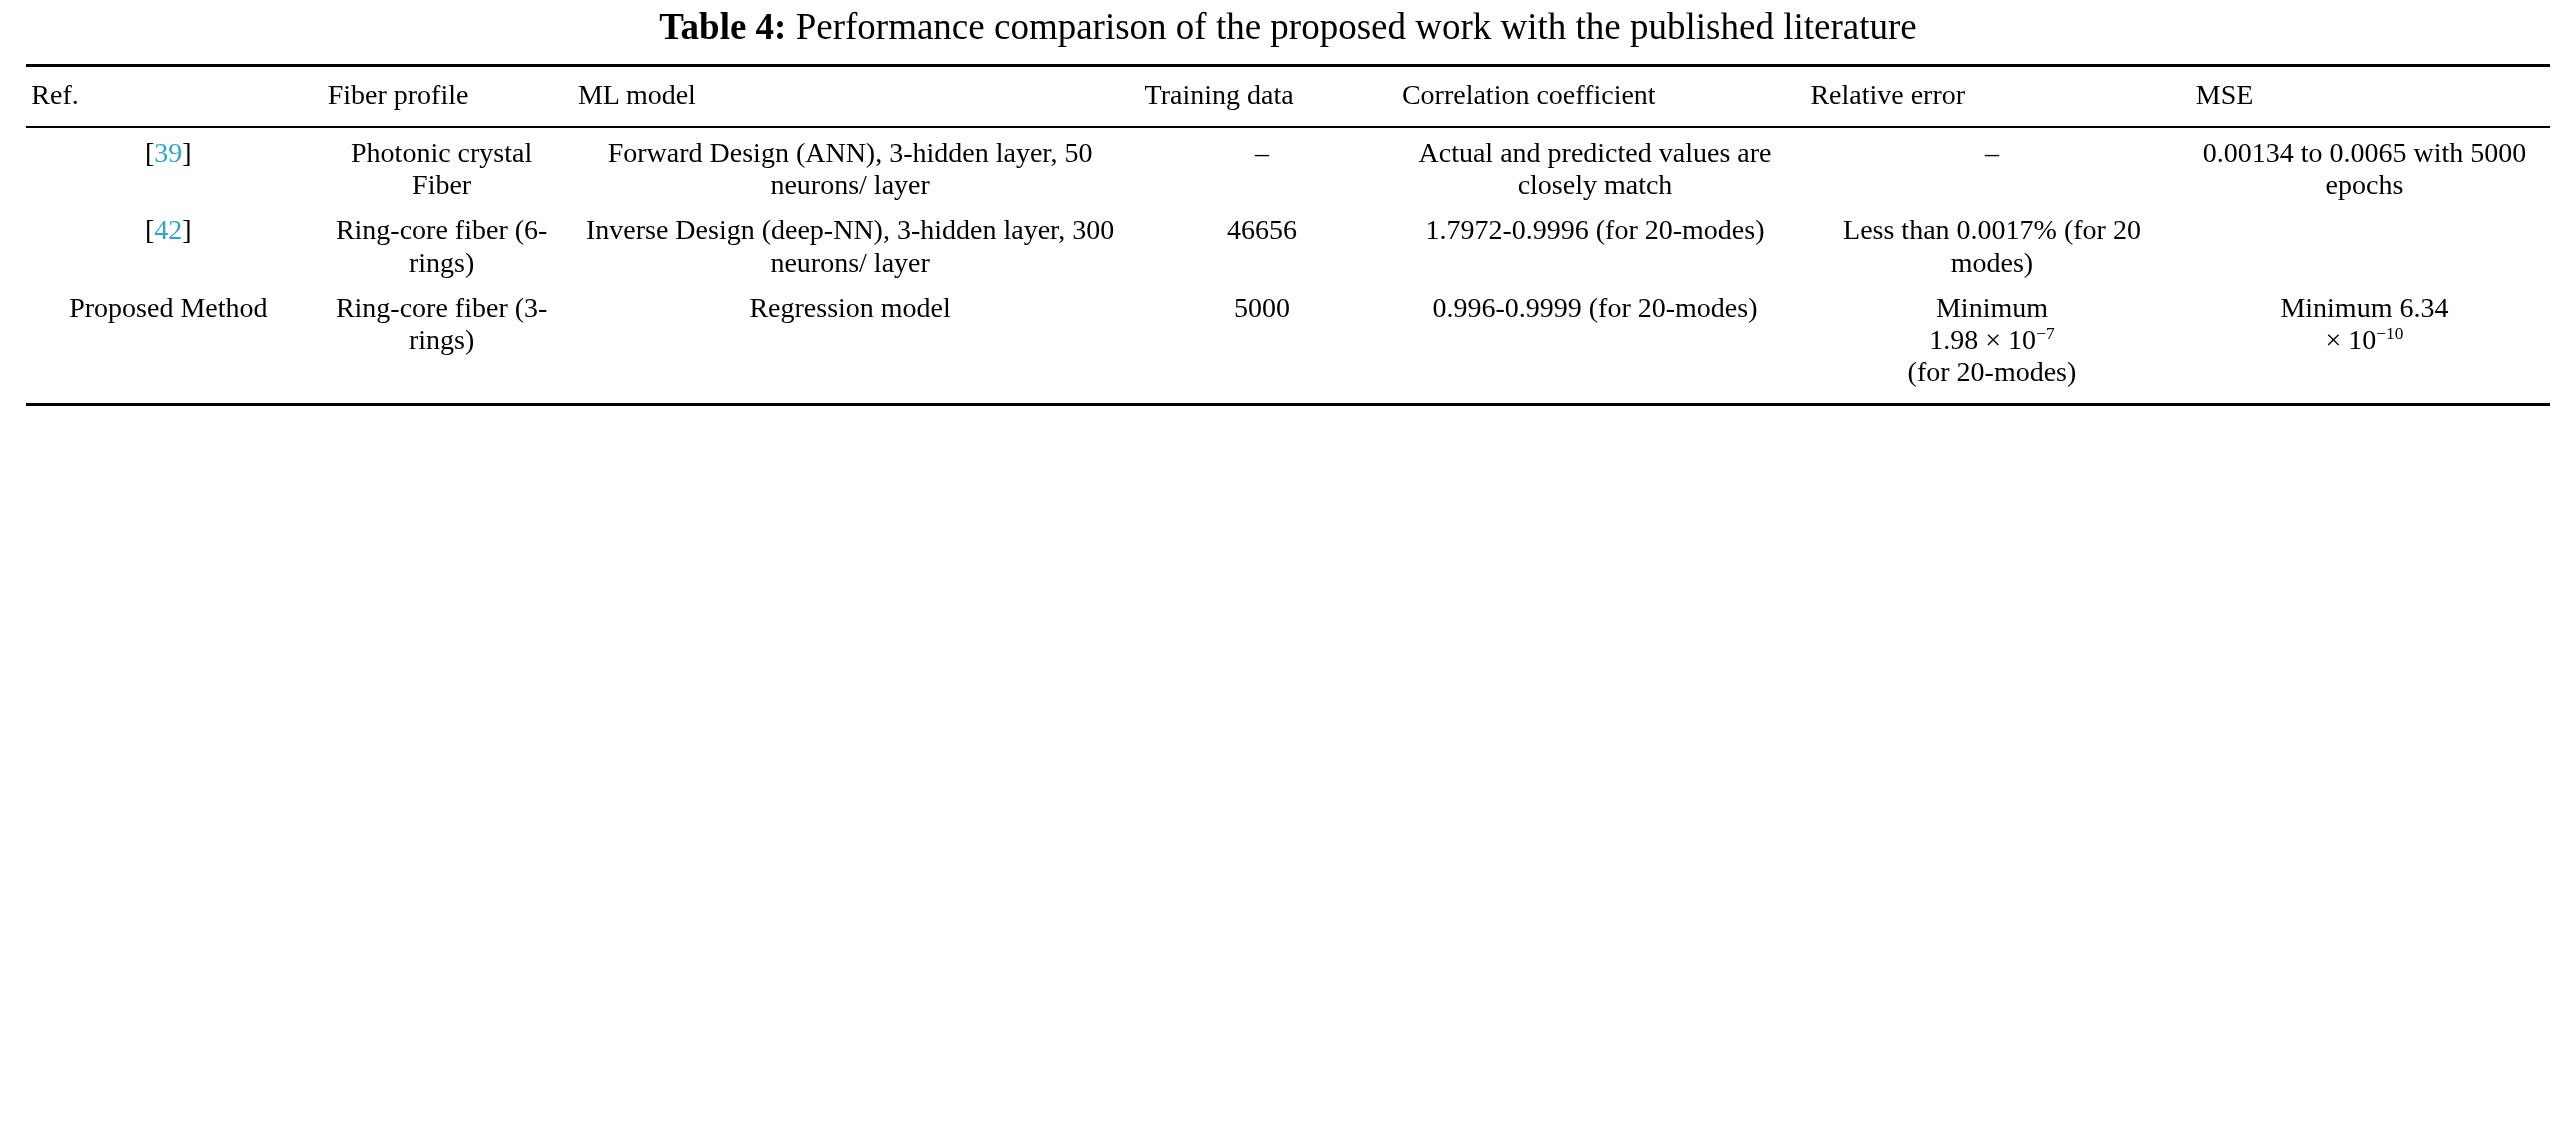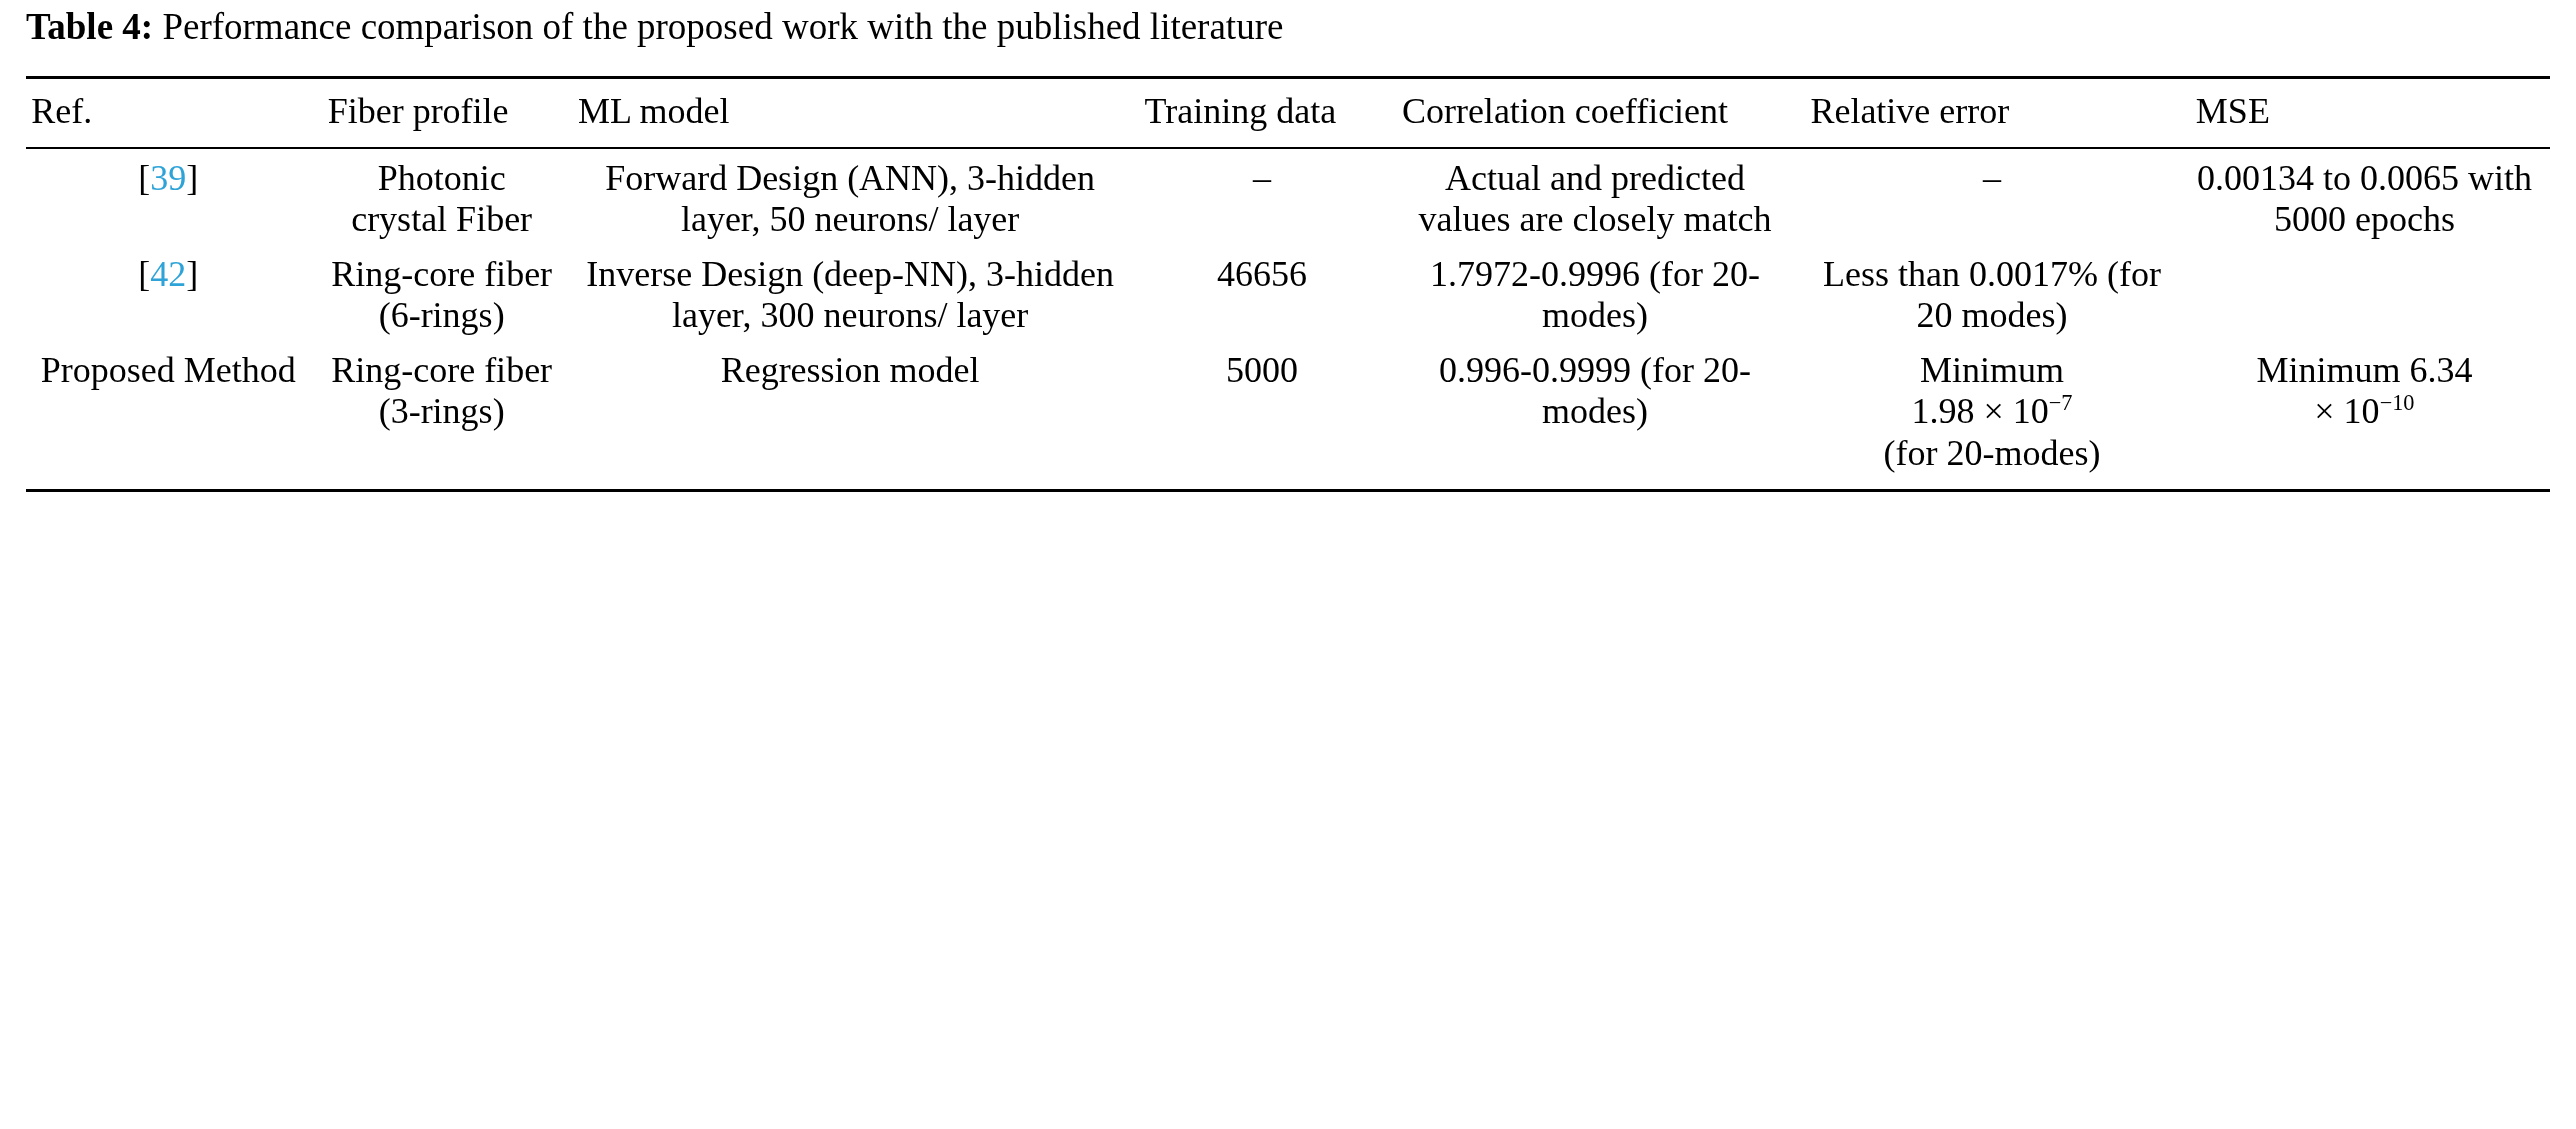--- a/index.html
+++ b/index.html
@@ -15,38 +15,37 @@
     -webkit-font-smoothing: antialiased;
   }
   .page {
     position: relative;
     width: 2576px;
     height: 1130px;
     box-sizing: border-box;
     padding: 0 26px;
   }
   .caption {
-    text-align: left;
+    text-align: center;
     font-size: 37px;
     line-height: 1.1;
     padding: 6.6px 0 17px 0;
     white-space: nowrap;
   }
   .caption .cap-label {
     font-weight: bold;
   }
   .caption .cap-text {
     font-weight: normal;
   }
   table.t4 {
     width: 100%;
     border-collapse: collapse;
     table-layout: fixed;
-    font-size: 36px;
-    margin-top: 12px;
+    font-size: 28px;
   }
   thead th {
     font-weight: normal;
     text-align: left;
     vertical-align: top;
     padding: 12px 17px 14.5px 5.3px;
     line-height: 1.14;
   }
   thead tr.head-row th {
     border-top: 3.3px solid #000;

